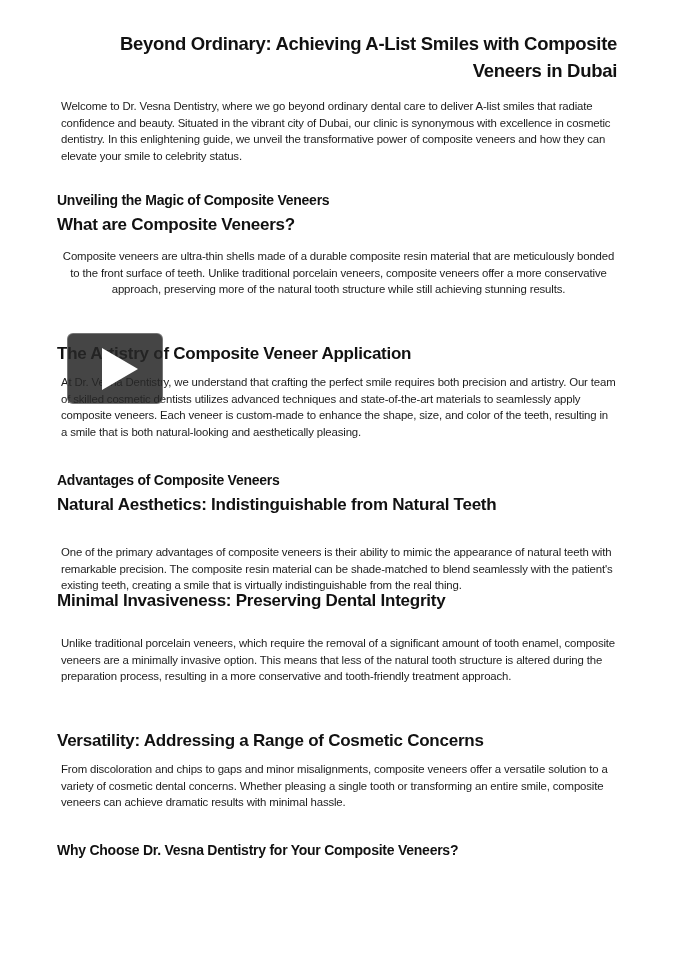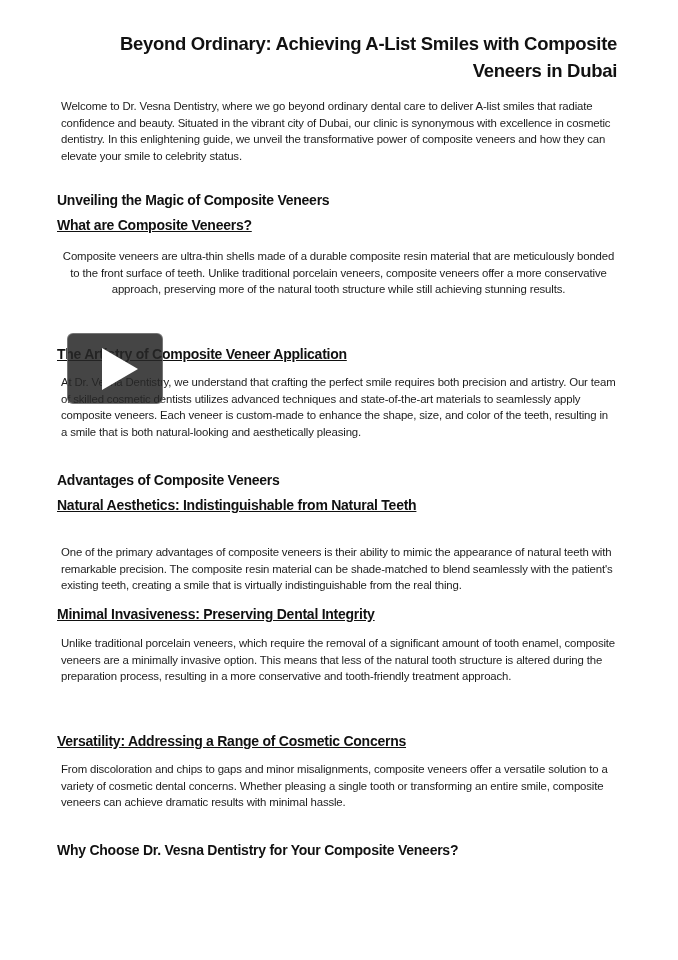--- a/index.html
+++ b/index.html
@@ -39,27 +39,26 @@
     }
     .h-section {
       font-size: 14px;
       font-weight: bold;
       line-height: 16px;
       margin: 0;
       letter-spacing: -0.25px;
       color: #111;
     }
     .h-sub {
-      font-size: 14px;
+      font-size: 17px;
       font-weight: bold;
       line-height: 16px;
       margin: 0;
       letter-spacing: -0.25px;
       color: #111;
-      text-decoration: underline;
     }
     .abs { position: absolute; left: 0; width: 560px; }
 
     .video-overlay {
       position: absolute;
       left: 67px;
       top: 333px;
       width: 96px;
       height: 71px;
       background: rgba(38, 38, 38, 0.86);
@@ -92,21 +91,21 @@
 <h3 class="h-sub abs" style="left:57px; top:217px;">What are Composite Veneers?</h3>
 <p class="body abs" style="left:57px; top:244px; width:555px;text-align:center;">Composite veneers are ultra-thin shells made of a durable composite resin material that are meticulously bonded to the front surface of teeth. Unlike traditional porcelain veneers, composite veneers offer a more conservative approach, preserving more of the natural tooth structure while still achieving stunning results.</p>
 
 <h3 class="h-sub abs" style="left:57px; top:346px;">The Artistry of Composite Veneer Application</h3>
 <p class="body abs" style="left:57px; top:370px; width:555px;">At Dr. Vesna Dentistry, we understand that crafting the perfect smile requires both precision and artistry. Our team of skilled cosmetic dentists utilizes advanced techniques and state-of-the-art materials to seamlessly apply composite veneers. Each veneer is custom-made to enhance the shape, size, and color of the teeth, resulting in a smile that is both natural-looking and aesthetically pleasing.</p>
 
 <h2 class="h-section abs" style="left:57px; top:472px;">Advantages of Composite Veneers</h2>
 <h3 class="h-sub abs" style="left:57px; top:497px;">Natural Aesthetics: Indistinguishable from Natural Teeth</h3>
 <p class="body abs" style="left:57px; top:540px; width:555px;">One of the primary advantages of composite veneers is their ability to mimic the appearance of natural teeth with remarkable precision. The composite resin material can be shade-matched to blend seamlessly with the patient's existing teeth, creating a smile that is virtually indistinguishable from the real thing.</p>
 
-<h3 class="h-sub abs" style="left:57px; top:606px;">Minimal Invasiveness: Preserving Dental Integrity</h3>
+<h3 class="h-sub abs" style="left:57px; top:593px;">Minimal Invasiveness: Preserving Dental Integrity</h3>
 <p class="body abs" style="left:57px; top:631px; width:555px;">Unlike traditional porcelain veneers, which require the removal of a significant amount of tooth enamel, composite veneers are a minimally invasive option. This means that less of the natural tooth structure is altered during the preparation process, resulting in a more conservative and tooth-friendly treatment approach.</p>
 
 <h3 class="h-sub abs" style="left:57px; top:733px;">Versatility: Addressing a Range of Cosmetic Concerns</h3>
 <p class="body abs" style="left:57px; top:757px; width:555px;">From discoloration and chips to gaps and minor misalignments, composite veneers offer a versatile solution to a variety of cosmetic dental concerns. Whether pleasing a single tooth or transforming an entire smile, composite veneers can achieve dramatic results with minimal hassle.</p>
 
 <h2 class="h-section abs" style="left:57px; top:842px;">Why Choose Dr. Vesna Dentistry for Your Composite Veneers?</h2>
 
 <div class="video-overlay">
   <span class="play-icon"></span>
 </div>

